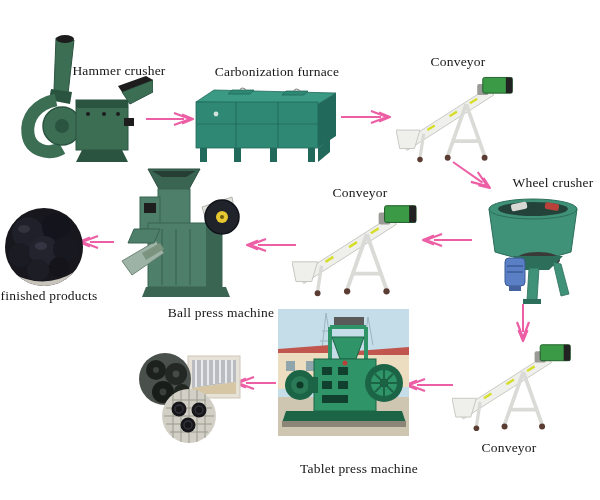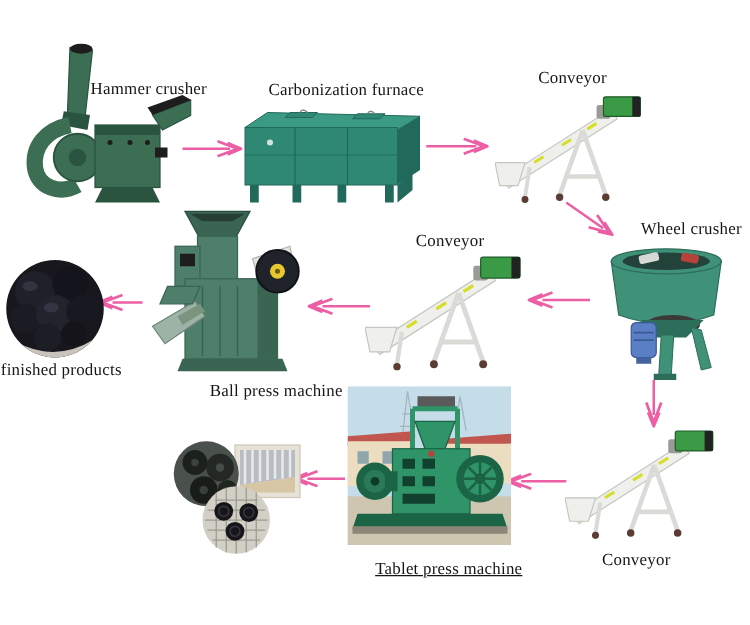--- a/index.html
+++ b/index.html
@@ -20,21 +20,21 @@
 <div class="canvas">
 
   <div class="node-label" style="left:64px;top:64px;width:110px;">Hammer crusher</div>
   <div class="node-label" style="left:211px;top:65px;width:132px;">Carbonization furnace</div>
   <div class="node-label" style="left:418px;top:55px;width:80px;">Conveyor</div>
   <div class="node-label" style="left:507px;top:176px;width:92px;">Wheel crusher</div>
   <div class="node-label" style="left:320px;top:186px;width:80px;">Conveyor</div>
   <div class="node-label" style="left:137px;top:306px;width:120px;margin-left:24px;">Ball press machine</div>
   <div class="node-label" style="left:0px;top:289px;width:98px;">finished products</div>
   <div class="node-label" style="left:469px;top:441px;width:80px;">Conveyor</div>
-  <div class="node-label" style="left:294px;top:448px;width:130px;text-decoration:underline;">Tablet press machine</div>
+  <div class="node-label" style="left:294px;top:462px;width:130px;">Tablet press machine</div>
 
   <div class="node" style="left:18px;top:34px;">
     <svg width="135" height="130" viewBox="0 0 135 130">
 
       <polygon points="38,4 56,6 50,60 36,56" fill="var(--crusher-green)" stroke="var(--crusher-green-dark)" stroke-width="1"></polygon>
       <ellipse cx="47" cy="5" rx="9" ry="4" fill="#1d1d1d"></ellipse>
       <polygon points="33,55 54,58 52,70 31,66" fill="var(--crusher-green-dark)"></polygon>
 
       <path d="M38,66 C18,70 8,84 10,100 C12,116 30,122 44,114" fill="none" stroke="var(--crusher-green)" stroke-width="13"></path>
 

